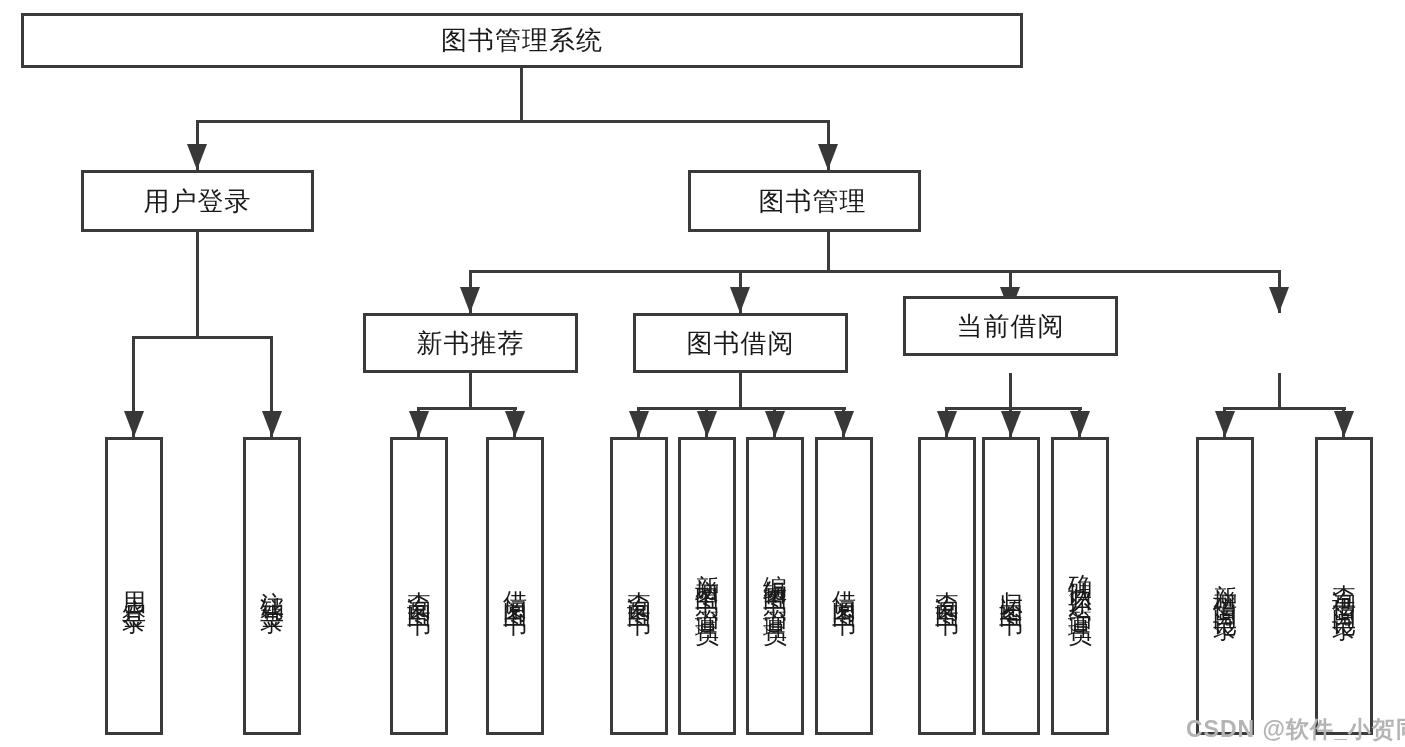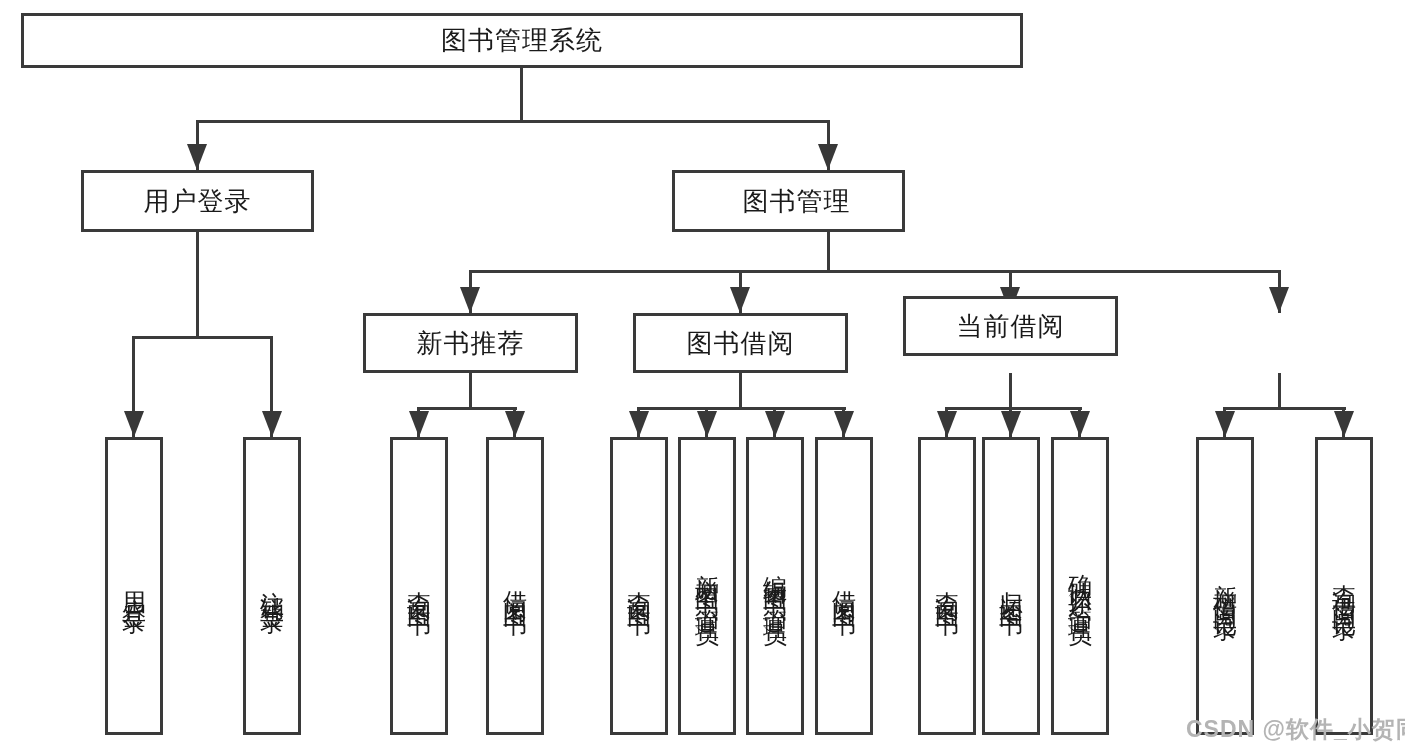--- a/index.html
+++ b/index.html
@@ -126,21 +126,21 @@
   <div class="ar" style="left:1215px; top:411px;"></div>
   <div class="ar" style="left:1334px; top:411px;"></div>
 
   <div class="node" style="left:21px; top:13px; width:1002px; height:55px;">
     <span class="h-label">图书管理系统</span>
   </div>
 
   <div class="node" style="left:81px; top:170px; width:233px; height:62px;">
     <span class="h-label">用户登录</span>
   </div>
-  <div class="node" style="left:672px; top:170px; width:233px; height:62px;padding-left:16px;">
+  <div class="node" style="left:688px; top:170px; width:233px; height:62px;padding-left:16px;">
     <span class="h-label">图书管理</span>
   </div>
 
   <div class="node" style="left:363px; top:313px; width:215px; height:60px;">
     <span class="h-label">新书推荐</span>
   </div>
   <div class="node" style="left:633px; top:313px; width:215px; height:60px;">
     <span class="h-label">图书借阅</span>
   </div>
   <div class="node" style="left:903px; top:296px; width:215px; height:60px;text-align:right;">

